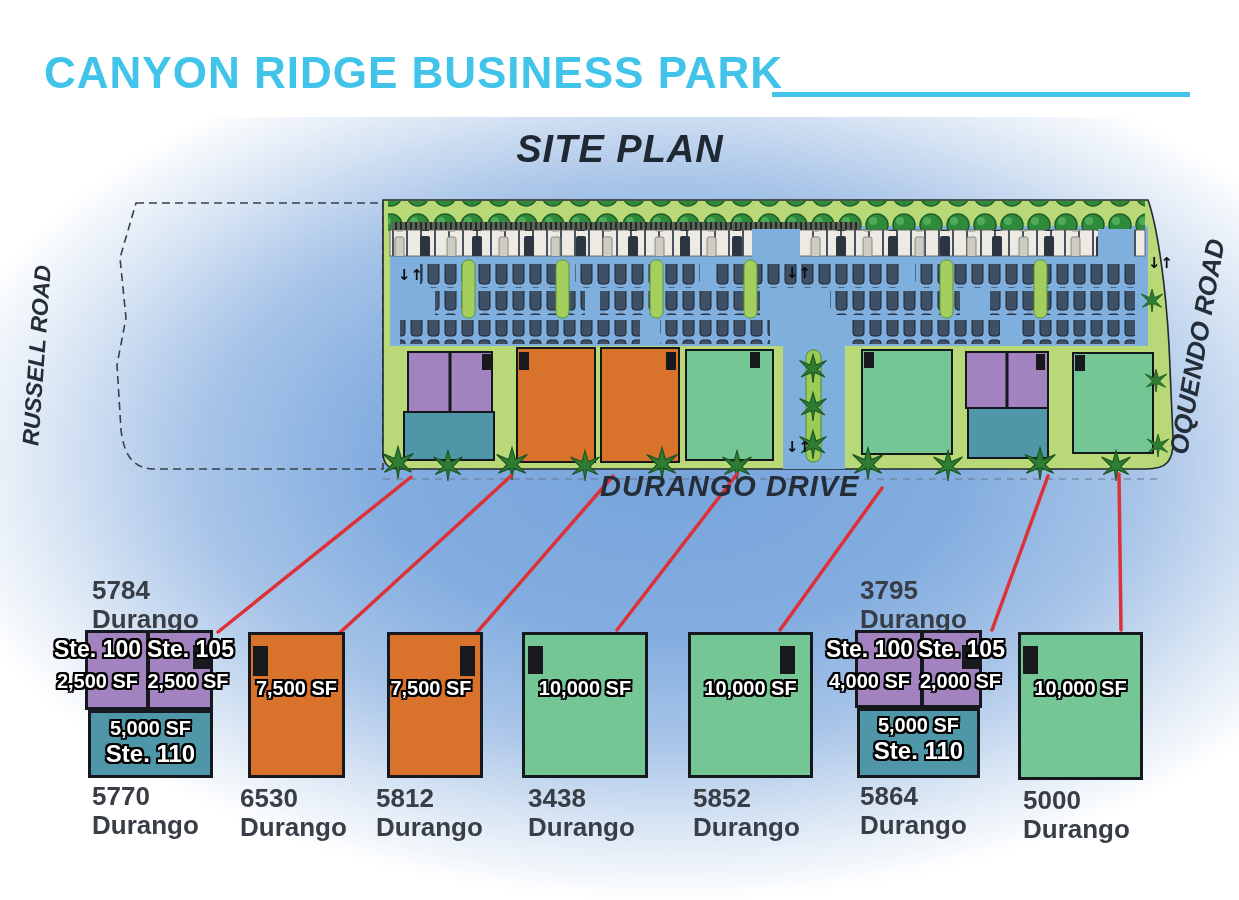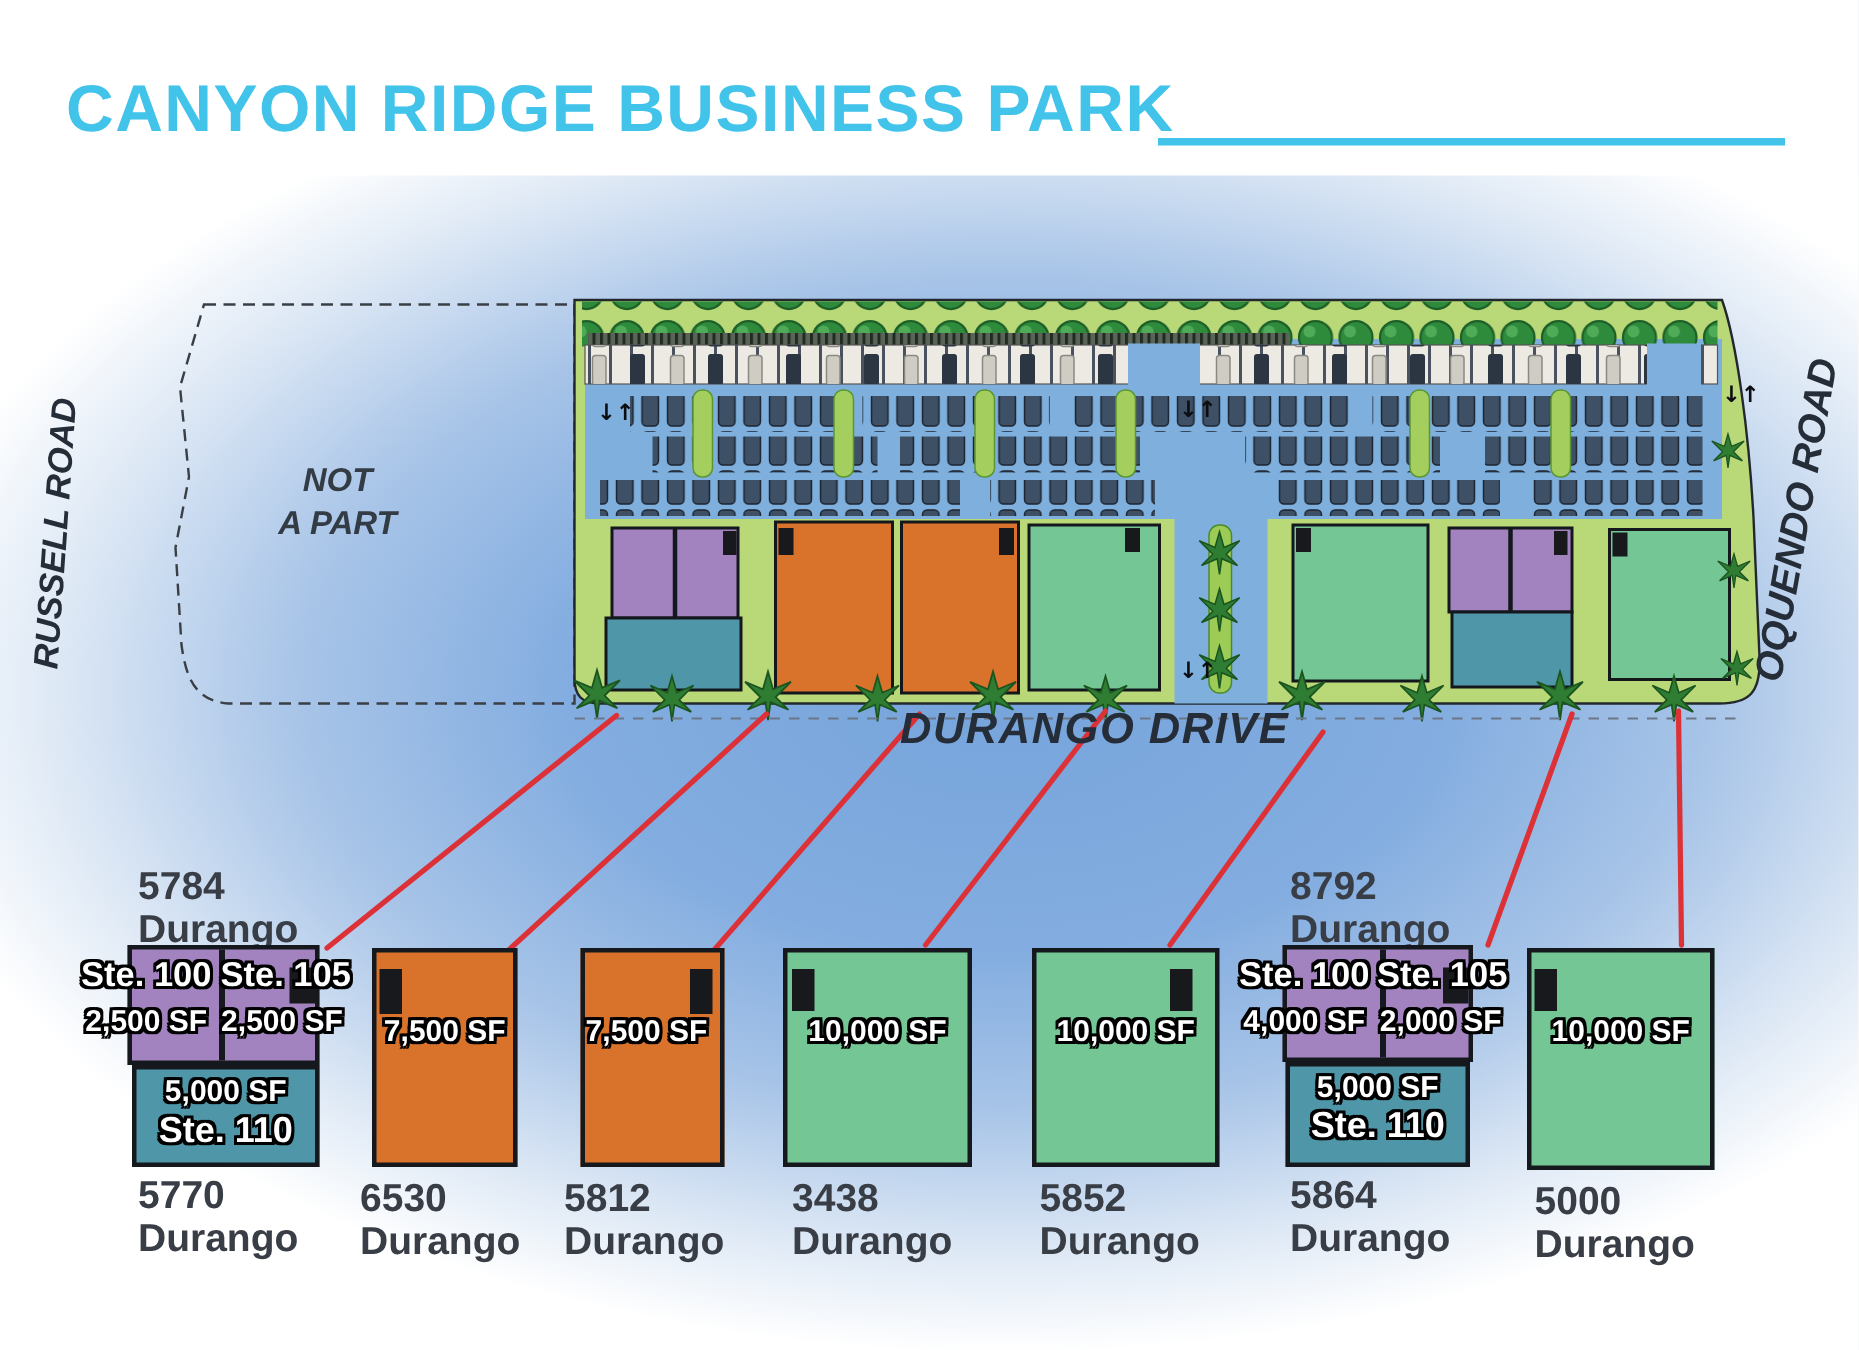--- a/index.html
+++ b/index.html
@@ -182,29 +182,26 @@
       <line x1="218" y1="632" x2="411" y2="477"></line>
       <line x1="334" y1="638" x2="511" y2="476"></line>
       <line x1="472" y1="638" x2="613" y2="476"></line>
       <line x1="617" y1="630" x2="737" y2="474"></line>
       <line x1="780" y1="630" x2="882" y2="488"></line>
       <line x1="992" y1="630" x2="1048" y2="476"></line>
       <line x1="1121" y1="630" x2="1119" y2="474"></line>
     </g>
   </svg>
 
+  <div class="subtitle">SITE PLAN</div>
 
   <div class="road-label road-left">RUSSELL ROAD</div>
   <div class="road-label road-right">OQUENDO ROAD</div>
   <div class="road-label road-bottom">DURANGO DRIVE</div>
 
-  <div class="not-a-part">
-    <span>NOT</span><br>
-    <span>A PART</span>
-  </div>
 
   <div class="fp-label" style="left:92px;top:576px;width:116px">
     <span>5784</span>
       <span>Durango</span>
   </div>
   <div class="fp-rect fp-purple" style="left:85px;top:630px;width:128px;height:80px">
     <div class="fp-divider" style="left:58px"></div>
   </div>
   <div class="fp-entry" style="left:193px;top:645px;width:17px;height:24px"></div>
   <div class="fp-rect fp-teal" style="left:88px;top:710px;width:125px;height:68px"></div>
@@ -245,21 +242,21 @@
 
   <div class="fp-rect fp-green" style="left:688px;top:632px;width:125px;height:146px"></div>
   <div class="fp-entry" style="left:780px;top:646px;width:15px;height:28px"></div>
   <div class="white-label sf" style="left:688px;top:678px;width:125px">10,000 SF</div>
   <div class="fp-label" style="left:693px;top:784px;width:115px">
     <span>5852</span>
       <span>Durango</span>
   </div>
 
   <div class="fp-label" style="left:860px;top:576px;width:116px">
-    <span>8792</span>
+    <span>3795</span>
       <span>Durango</span>
   </div>
   <div class="fp-rect fp-purple" style="left:855px;top:630px;width:127px;height:78px">
     <div class="fp-divider" style="left:62px"></div>
   </div>
   <div class="fp-entry" style="left:962px;top:645px;width:17px;height:24px"></div>
   <div class="fp-rect fp-teal" style="left:857px;top:708px;width:123px;height:70px"></div>
   <div class="white-label suite" style="left:822px;top:638px;width:95px">Ste. 100</div>
   <div class="white-label suite" style="left:918px;top:638px;width:85px">Ste. 105</div>
   <div class="white-label sf" style="left:822px;top:671px;width:95px">4,000 SF</div>

